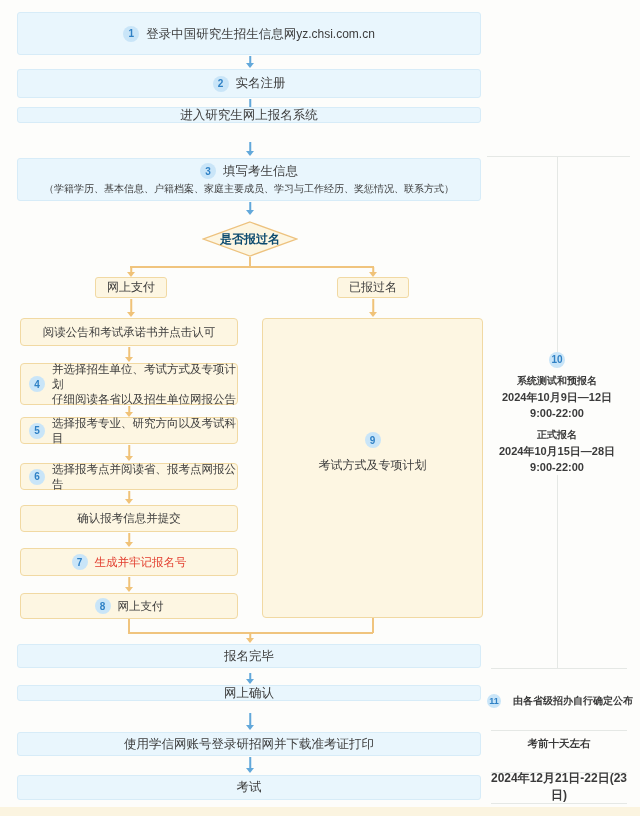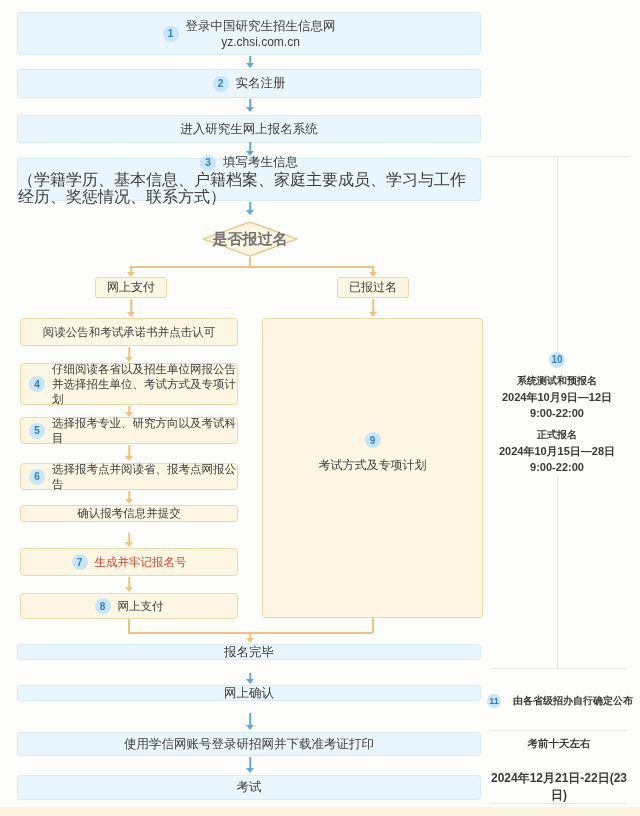--- a/index.html
+++ b/index.html
@@ -33,21 +33,21 @@
     background:#fdf6e2;border:1px solid #f1d9a3;border-radius:3px;
     display:flex;align-items:center;justify-content:center;
     color:#3d3d3d;font-size:12px;box-sizing:border-box;
   }
   
   .num{
     display:inline-flex;flex:none;width:16px;height:16px;border-radius:50%;
     background:#c9e5f8;color:#2f81c5;font-size:10px;font-weight:700;
     align-items:center;justify-content:center;margin-right:7px;
   }
-  .col{display:flex;flex-direction:column;align-items:center;line-height:16px;}
+  .col{display:flex;align-items:center;line-height:16px;}
   .col-l{display:flex;flex-direction:column;align-items:flex-start;line-height:15px;}
 
   
   .arr{position:absolute;width:10px;transform:translateX(-50%);}
   .arr::before{content:"";position:absolute;left:50%;transform:translateX(-50%);
     top:0;bottom:4px;width:1.5px;}
   .arr::after{content:"";position:absolute;bottom:0;left:50%;transform:translateX(-50%);
     width:0;height:0;border-left:4.5px solid transparent;border-right:4.5px solid transparent;
     border-top:5.5px solid;}
   .arr.blue::before{background:#62a8da;}
@@ -55,21 +55,21 @@
   .arr.orange::before{background:#f0c278;}
   .arr.orange::after{border-top-color:#f0c278;}
 
   
   .oline{position:absolute;background:#f0c47e;}
 
   
   .diamond-wrap{position:absolute;left:202px;top:221px;width:96px;height:36px;}
   .diamond-label{position:absolute;left:0;top:0;width:96px;height:36px;
     display:flex;align-items:center;justify-content:center;
-    font-size:15px;font-weight:600;color:#737373;}
+    font-size:12px;font-weight:600;color:#0c4a6e;}
 
   
   .bigbox{
     position:absolute;left:262px;top:318px;width:221px;height:300px;
     background:#fdf6e2;border:1px solid #f1d9a3;border-radius:4px;
     display:flex;flex-direction:column;align-items:center;justify-content:center;
     box-sizing:border-box;padding-bottom:30px;
     color:#3d3d3d;font-size:12px;
   }
   .bigbox .num{margin:0 0 9px 0;}
@@ -105,31 +105,31 @@
     </div>
   </div>
   <div class="arr blue" style="left:250px;top:56px;height:12px"></div>
 
   <div class="bb" style="top:69px;height:29px">
     <span class="num">2</span>
     <span>实名注册</span>
   </div>
   <div class="arr blue" style="left:250px;top:99px;height:13px"></div>
 
-  <div class="bb" style="top:115px;height:28px">
+  <div class="bb" style="top:107px;height:16px">
     <span>进入研究生网上报名系统</span>
   </div>
   <div class="arr blue" style="left:250px;top:142px;height:14px"></div>
 
   <div class="bb" style="top:158px;height:43px;flex-direction:column;line-height:17px">
     <div style="display:flex;align-items:center">
       <span class="num">3</span>
       <span>填写考生信息</span>
     </div>
-    <div style="font-size:16px">（学籍学历、基本信息、户籍档案、家庭主要成员、学习与工作经历、奖惩情况、联系方式）</div>
+    <div style="font-size:10px">（学籍学历、基本信息、户籍档案、家庭主要成员、学习与工作经历、奖惩情况、联系方式）</div>
   </div>
   <div class="arr blue" style="left:250px;top:202px;height:13px"></div>
 
   <div class="diamond-wrap">
     <svg width="96" height="36" viewBox="0 0 96 36">
       <polygon points="48,1 94.5,18 48,35 1.5,18" fill="#fdf6e2" stroke="#edc27e" stroke-width="1.3"></polygon>
     </svg>
     <div class="diamond-label">是否报过名</div>
   </div>
 
@@ -148,39 +148,39 @@
   <div class="arr orange" style="left:373px;top:299px;height:18px"></div>
 
   <div class="yb" style="top:318px;height:28px">
     <span>阅读公告和考试承诺书并点击认可</span>
   </div>
   <div class="arr orange" style="left:129px;top:347px;height:15px"></div>
 
   <div class="yb leftalign" style="top:363px;height:42px">
     <span class="num">4</span>
     <div class="col-l">
+      <div>并选择招生单位、考试方式及专项计划</div>
       <div>仔细阅读各省以及招生单位网报公告</div>
-      <div>并选择招生单位、考试方式及专项计划</div>
     </div>
   </div>
   <div class="arr orange" style="left:129px;top:406px;height:11px"></div>
 
   <div class="yb leftalign" style="top:417px;height:27px">
     <span class="num">5</span>
     <span>选择报考专业、研究方向以及考试科目</span>
   </div>
   <div class="arr orange" style="left:129px;top:445px;height:16px"></div>
 
   <div class="yb leftalign" style="top:463px;height:27px">
     <span class="num">6</span>
     <span>选择报考点并阅读省、报考点网报公告</span>
   </div>
   <div class="arr orange" style="left:129px;top:491px;height:13px"></div>
 
-  <div class="yb" style="top:505px;height:17px">
+  <div class="yb" style="top:505px;height:27px">
     <span>确认报考信息并提交</span>
   </div>
   <div class="arr orange" style="left:129px;top:533px;height:14px"></div>
 
   <div class="yb" style="top:548px;height:28px">
     <span class="num">7</span>
     <span class="red">生成并牢记报名号</span>
   </div>
   <div class="arr orange" style="left:129px;top:577px;height:15px"></div>
 
@@ -192,21 +192,21 @@
   <div class="bigbox">
     <span class="num">9</span>
     <span>考试方式及专项计划</span>
   </div>
 
   <div class="oline" style="left:128px;top:619px;width:1.5px;height:14px"></div>
   <div class="oline" style="left:372px;top:618px;width:1.5px;height:15px"></div>
   <div class="oline" style="left:128px;top:632px;width:245px;height:1.5px"></div>
   <div class="arr orange" style="left:250px;top:633px;height:10px"></div>
 
-  <div class="bb" style="top:644px;height:16px">
+  <div class="bb" style="top:644px;height:24px">
     <span>报名完毕</span>
   </div>
   <div class="arr blue" style="left:250px;top:673px;height:11px"></div>
 
   <div class="bb" style="top:685px;height:16px">
     <span>网上确认</span>
   </div>
   <div class="arr blue" style="left:250px;top:713px;height:17px"></div>
 
   <div class="bb" style="top:732px;height:24px">

